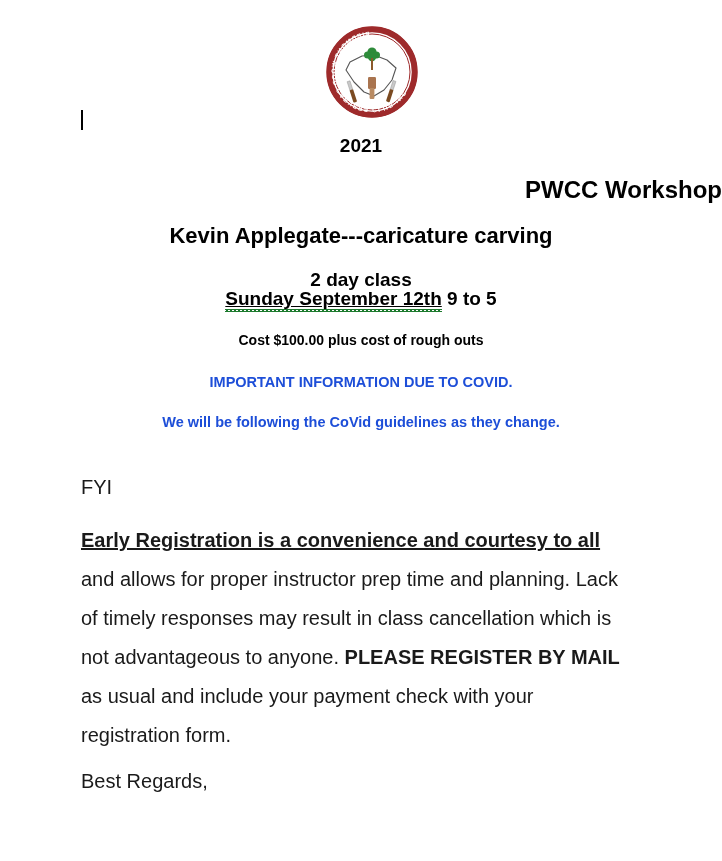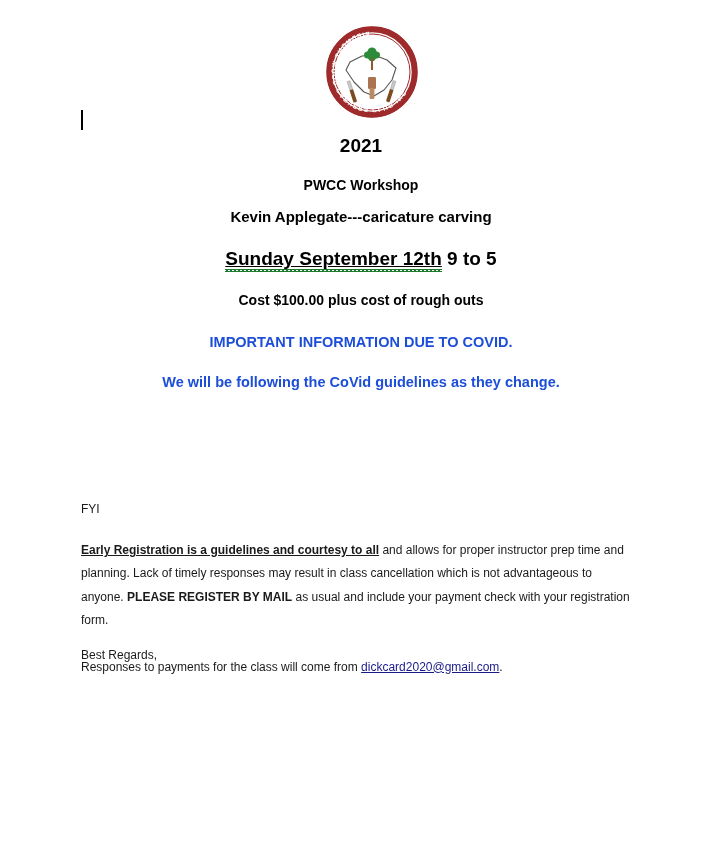--- a/index.html
+++ b/index.html
@@ -50,25 +50,25 @@
     top: 136px;
     width: 722px;
     text-align: center;
   }
   .center-line {
     font-weight: bold;
     color: #000000;
     line-height: 1.0;
   }
   .l-2021      { font-size: 19px; margin-top: 0px; }
-  .l-workshop  { font-size: 14px; margin-top: 23px; }
-  .l-instructor{ font-size: 15px; margin-top: 17px; }
+  .l-workshop  { font-size: 24px; margin-top: 23px; text-align: right; }
+  .l-instructor{ font-size: 22px; margin-top: 23px; }
   .l-daycount  { font-size: 19px; margin-top: 23px; }
   .l-sat       { font-size: 19px; margin-top: 23px; }
-  .l-sun       { font-size: 19px; margin-top: 25px; }
+  .l-sun       { font-size: 19px; }
   .l-cost      { font-size: 14px; margin-top: 25px; }
 
   .red-line {
     font-weight: bold;
     color: #1d4ed8;
   }
   .l-covid1 { font-size: 14.5px; margin-top: 27px; }
   .l-covid2 { font-size: 14.5px; margin-top: 24px; }
 
   
@@ -93,24 +93,24 @@
       linear-gradient(45deg, transparent 42%, #1d7a2e 42%, #1d7a2e 58%, transparent 58%),
       linear-gradient(-45deg, transparent 42%, #1d7a2e 42%, #1d7a2e 58%, transparent 58%);
     background-size: 4px 3px;
     background-repeat: repeat-x;
   }
 
   
   .body-block {
     position: absolute;
     left: 81px;
-    top: 503px;
+    top: 477px;
     width: 556px;
     text-align: left;
-    font-size: 12px;
+    font-size: 20px;
     color: #1a1a1a;
   }
   .p { margin: 0 0 0 0; line-height: 1.0; }
   .p-fyi { margin-bottom: 24px; }
   .p-main { line-height: 1.95; margin-bottom: 8px; }
   .p-regards { margin-top: 16px; }
   .p-name { margin-bottom: 22px; }
   .p-responses { margin-bottom: 0; }
 
   .bold-u {
@@ -176,42 +176,40 @@
   <div class="text-caret"></div>
 
   <div class="center-block">
 
     <div class="center-line l-2021">2021</div>
 
     <div class="center-line l-workshop">PWCC Workshop</div>
 
     <div class="center-line l-instructor">Kevin Applegate---caricature carving</div>
 
+    <div class="center-line l-daycount">2 day class</div>
 
 
     <div class="center-line l-sun">
       <span class="sq-green u-solid">Sunday  September 12th</span><span>   9 to 5</span>
     </div>
 
     <div class="center-line l-cost">Cost   $100.00 plus cost of rough outs</div>
 
     <div class="red-line l-covid1">IMPORTANT INFORMATION DUE TO COVID.</div>
 
     <div class="red-line l-covid2">We will be following the CoVid guidelines as they change.</div>
   </div>
 
   <div class="body-block">
 
     <div class="p p-fyi">FYI</div>
 
     <div class="p p-main">
-      <span class="bold-u">Early Registration is a guidelines and courtesy to all</span><span> and allows for proper instructor prep time and planning.   Lack of timely responses may result in class cancellation which is not advantageous to anyone.  </span><span class="bold">PLEASE REGISTER BY MAIL</span><span> as usual and include your payment check with your registration form.</span>
+      <span class="bold-u">Early Registration is a convenience and courtesy to all</span><span> and allows for proper instructor prep time and planning.   Lack of timely responses may result in class cancellation which is not advantageous to anyone.  </span><span class="bold">PLEASE REGISTER BY MAIL</span><span> as usual and include your payment check with your registration form.</span>
     </div>
 
     <div class="p p-regards">Best Regards,</div>
 
 
-    <div class="p p-responses">
-      <span>Responses to payments for the class will come from </span><span class="mail-link">dickcard2020@gmail.com</span><span>.</span>
-    </div>
   </div>
 
 </div>
 
 </body></html>

